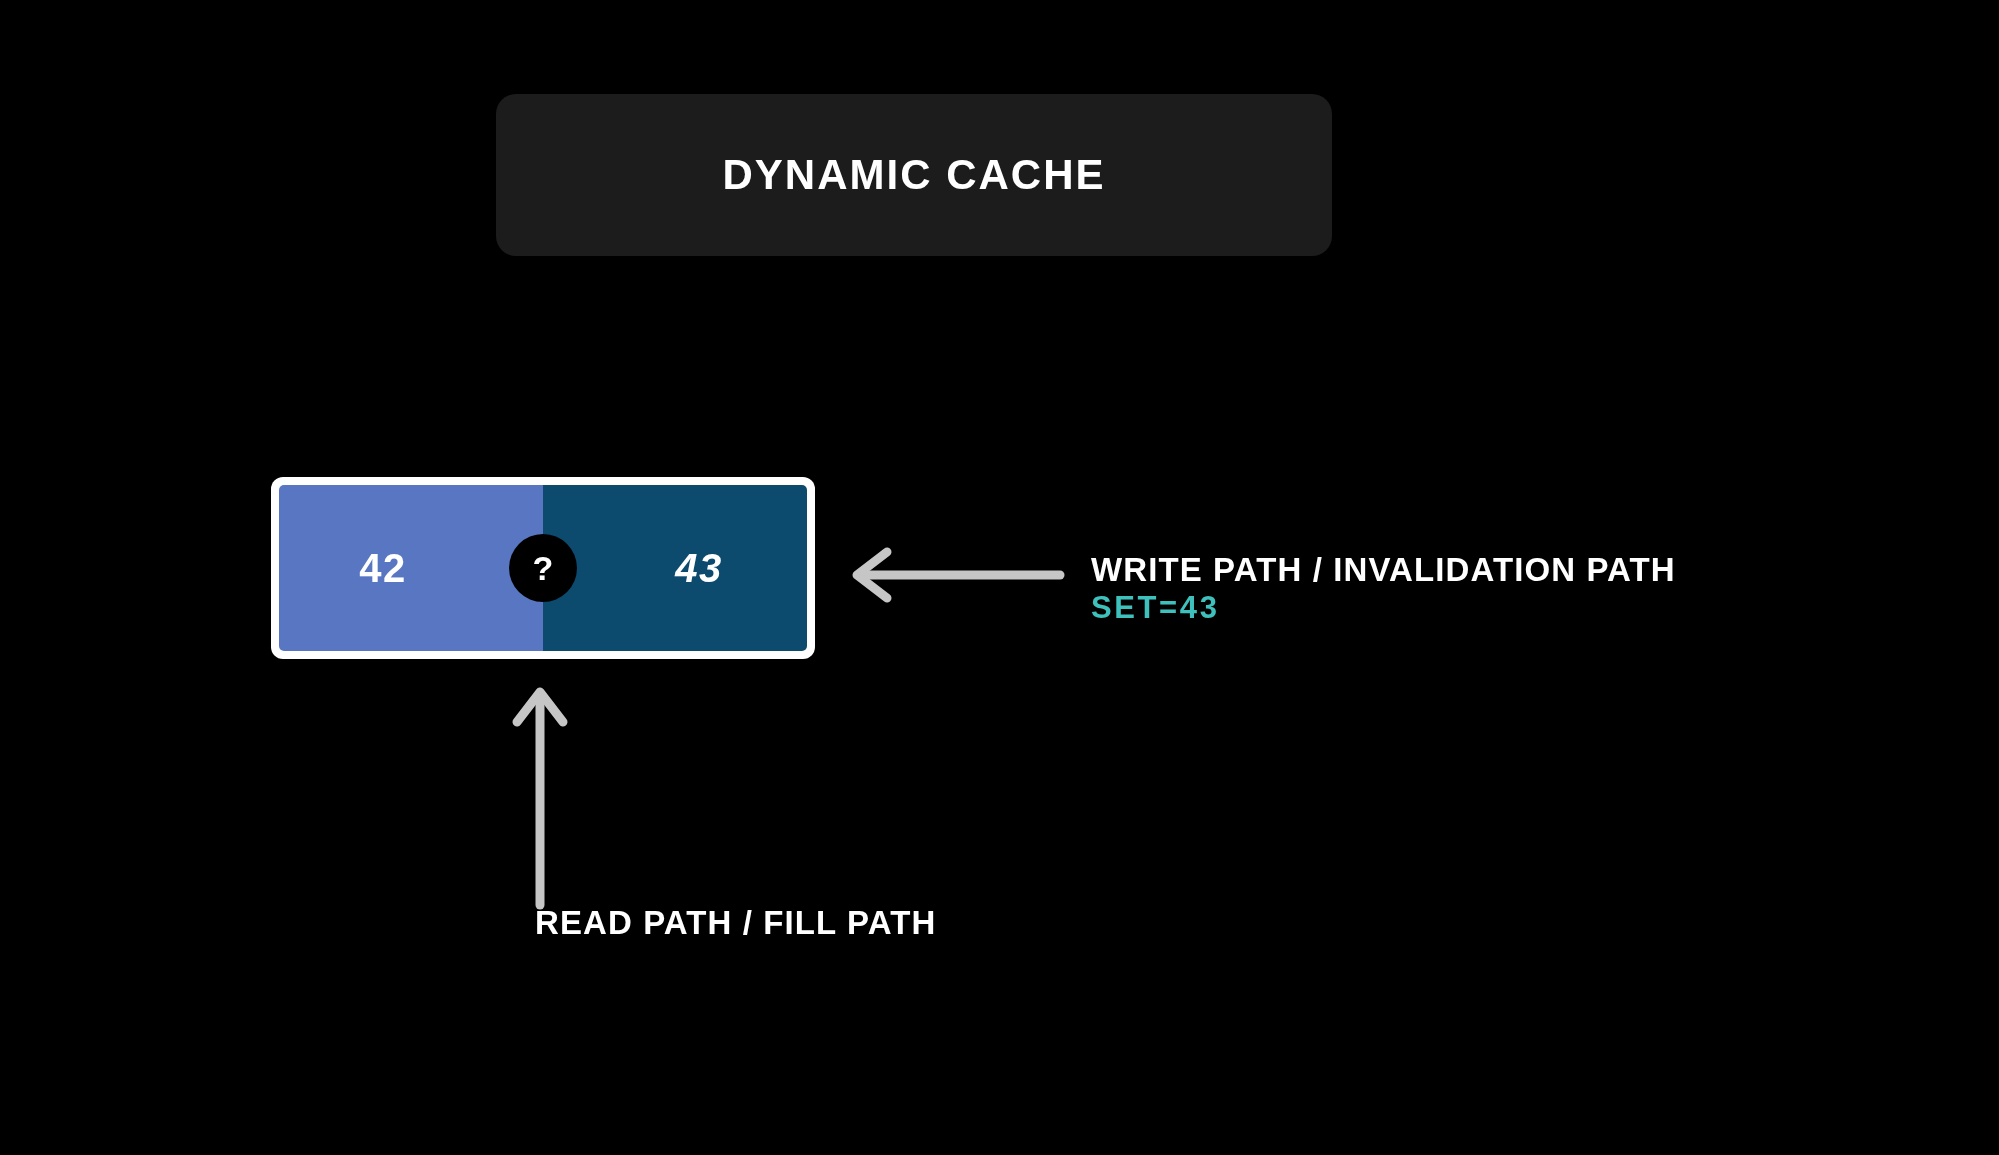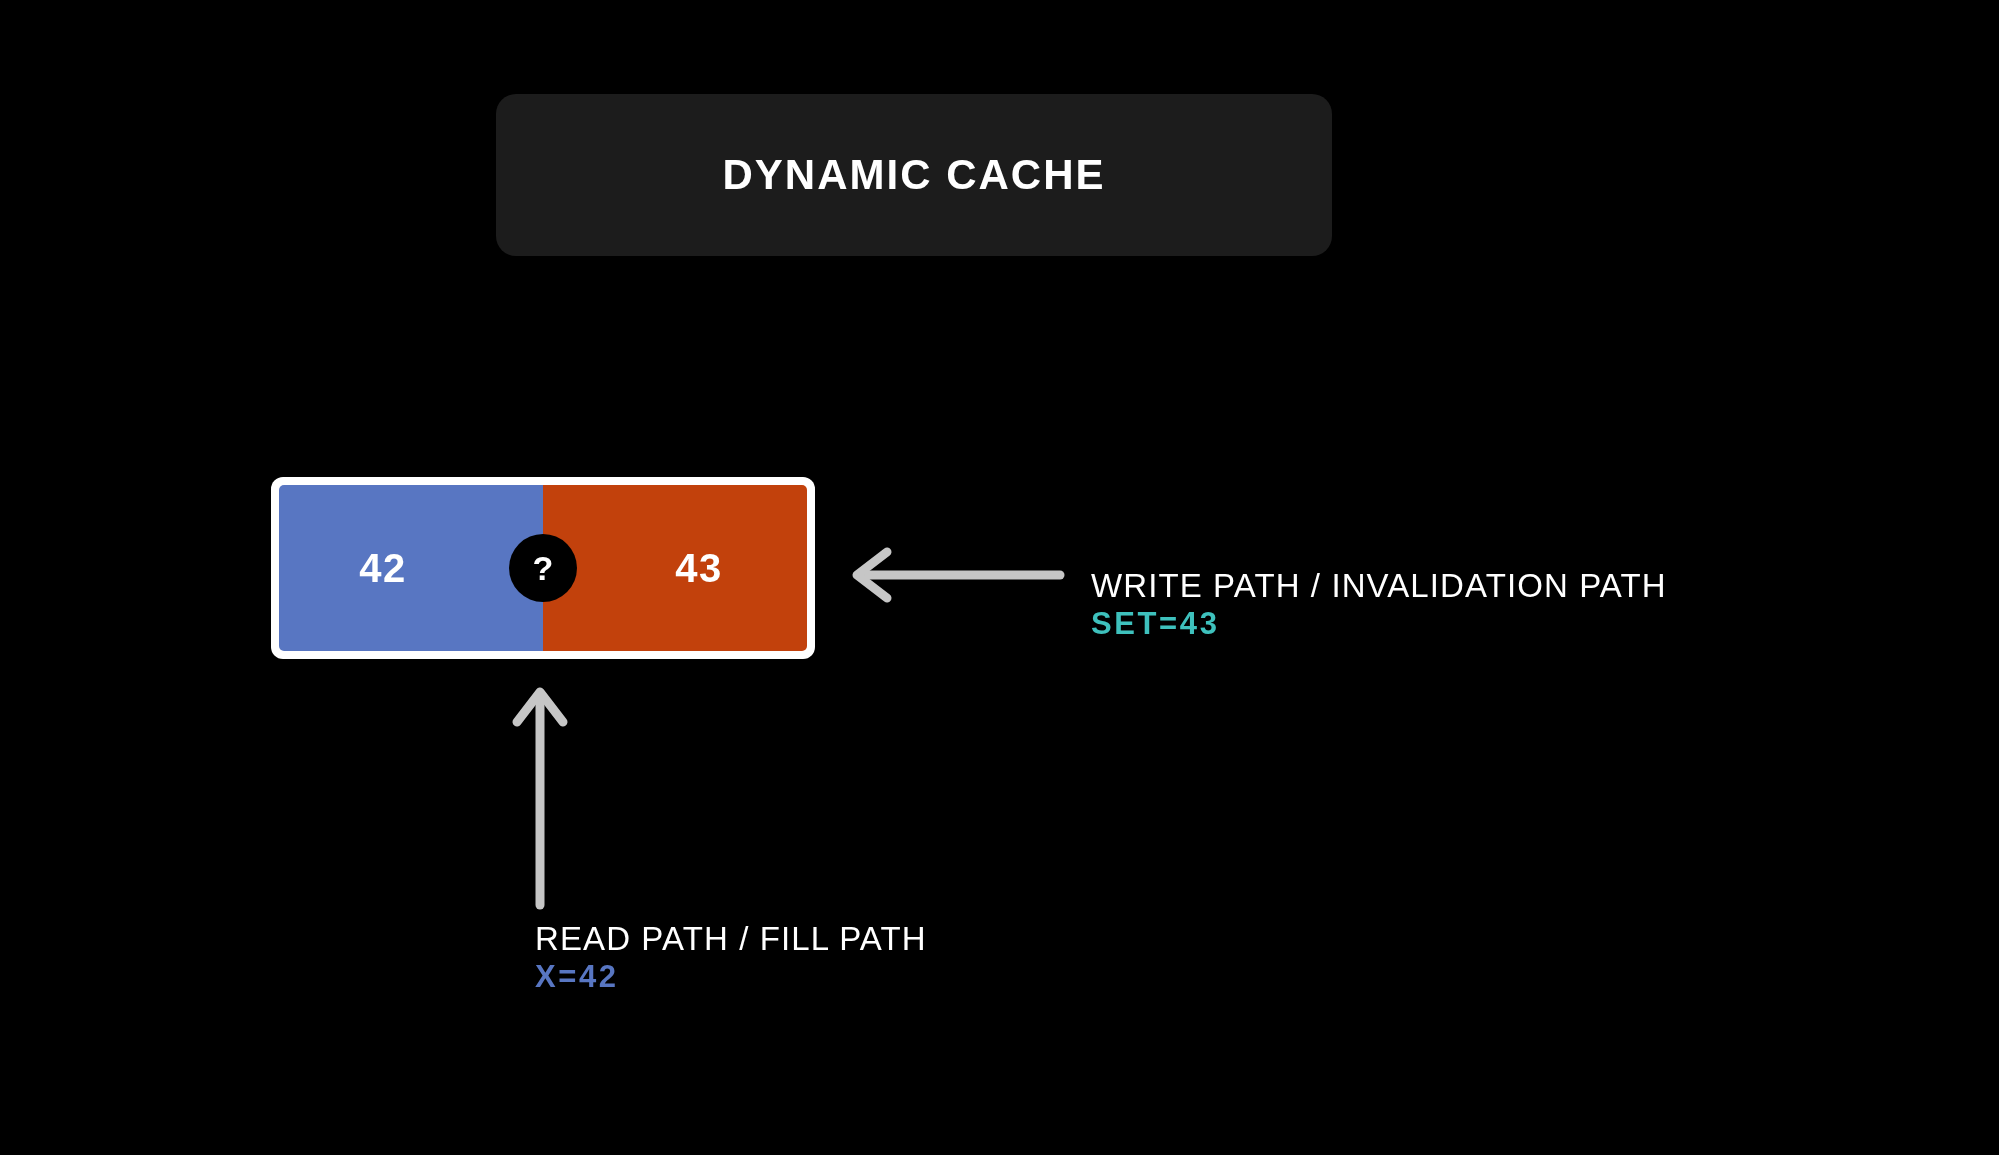--- a/index.html
+++ b/index.html
@@ -72,21 +72,21 @@
   .cell-value {
     color: #ffffff;
     font-size: 40px;
     font-weight: 700;
     letter-spacing: 1.5px;
     line-height: 1;
     text-align: right;
   }
   .cell-old { background: #5876c2; }
   .cell-old .cell-value { transform: translateX(-28px); }
-  .cell-new { background: #c2410c; }
+  .cell-new { background: #0c4a6e; font-style: italic; }
   .cell-new .cell-value { transform: translateX(24px); }
 
   .marker {
     position: absolute;
     left: 50%;
     top: 50%;
     width: 68px;
     height: 68px;
     margin-left: -34px;
     margin-top: -34px;
@@ -118,25 +118,24 @@
     top: 680px;
     width: 70px;
     height: 230px;
   }
   .arrow-h svg, .arrow-v svg { display: block; overflow: visible; }
 
   
   .annotation-title {
     color: #ffffff;
     font-size: 33px;
-    font-weight: 400;
+    font-weight: 700;
     letter-spacing: 1.1px;
     line-height: 1;
     white-space: nowrap;
-    margin-top: 16px;
   }
   .annotation-value {
     font-size: 31px;
     font-weight: 700;
     letter-spacing: 2.6px;
     line-height: 1;
     white-space: nowrap;
     margin-top: 6px;
   }
 
@@ -195,16 +194,15 @@
     </svg>
   </div>
 
   <div class="annotation-write">
     <div class="annotation-title">WRITE PATH / INVALIDATION PATH</div>
     <div class="annotation-value">SET=43</div>
   </div>
 
   <div class="annotation-read">
     <div class="annotation-title">READ PATH / FILL PATH</div>
-    <div class="annotation-value">X=42</div>
   </div>
 
 </div>
 
 </body></html>

